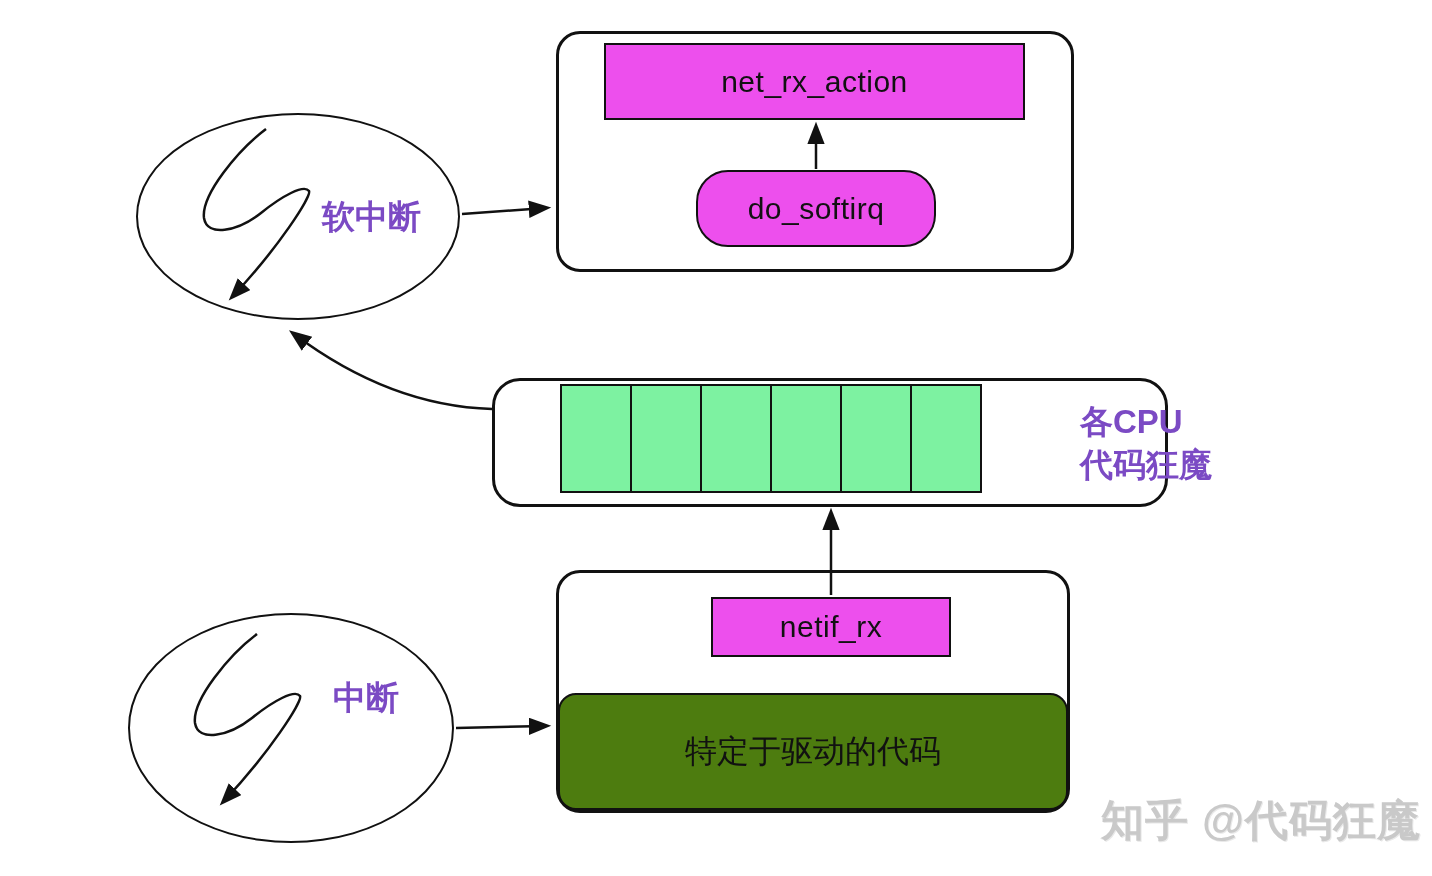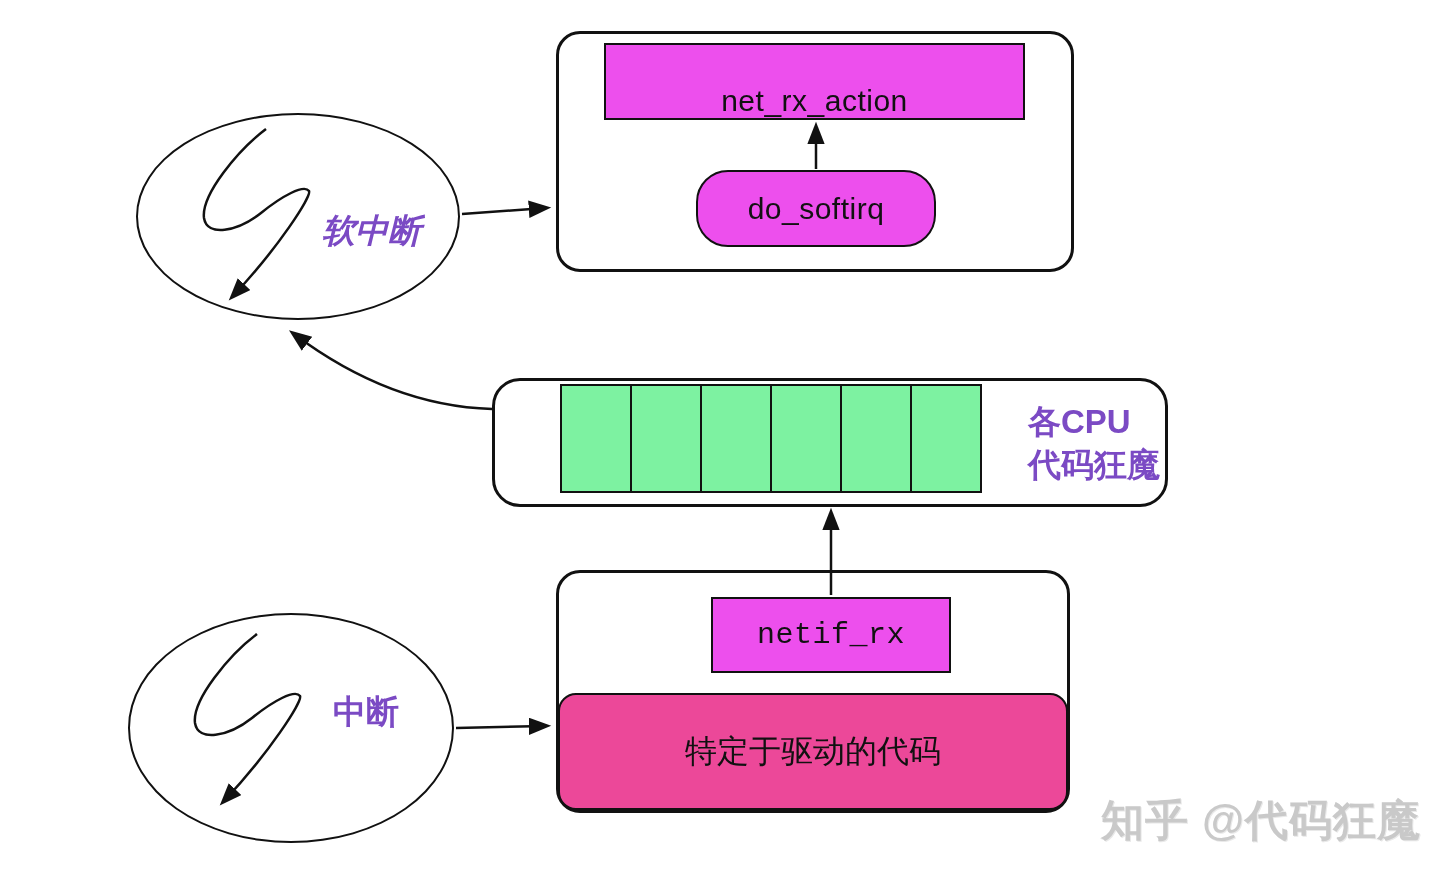--- a/index.html
+++ b/index.html
@@ -57,21 +57,21 @@
     width:72px;height:109px;
     background:var(--green);
     border:2px solid var(--ink);
     box-sizing:border-box;
     margin-left:-2px;
   }
   .cell:first-child{margin-left:0;}
   .driver-box{
     border:2.5px solid var(--ink);
     border-radius:18px;
-    background:#ec4899;
+    background:#4d7c0f;
     box-sizing:border-box;
     display:flex;flex-direction:column;align-items:center;justify-content:center;
     text-align:center;
   }
   .driver-line1{font-size:32px;font-weight:500;line-height:41px;}
   .driver-line2{font-size:32px;line-height:41px;}
   .watermark{
     color:var(--wm);
     font-size:43px;
     font-weight:700;
@@ -84,54 +84,54 @@
     position:absolute;left:0;top:0;
     pointer-events:none;
   }
 </style>
 </head>
 <body>
 
 <div class="canvas">
 
   <div class="abs container" style="left:556px;top:31px;width:518px;height:241px;"></div>
-  <div class="abs fnbox" style="left:604px;top:43px;width:421px;height:77px;align-items:flex-end;">
+  <div class="abs fnbox" style="left:604px;top:43px;width:421px;height:77px;">
     <span>net_rx_action</span>
   </div>
   <div class="abs fnbox" style="left:696px;top:170px;width:240px;height:77px;border-radius:32px;">
     <span>do_softirq</span>
   </div>
 
   <div class="abs container" style="left:492px;top:378px;width:676px;height:129px;border-radius:28px;"></div>
   <div class="abs cells" style="left:560px;top:384px;">
       <div class="cell"></div>
       <div class="cell"></div>
       <div class="cell"></div>
       <div class="cell"></div>
       <div class="cell"></div>
       <div class="cell"></div>
     </div>
-  <div class="abs purple-label" style="left:1028px;top:400px;">
+  <div class="abs purple-label" style="left:1080px;top:400px;">
     <div>各CPU</div>
     <div>代码狂魔</div>
   </div>
 
   <div class="abs container" style="left:556px;top:570px;width:514px;height:243px;"></div>
-  <div class="abs fnbox" style="left:711px;top:597px;width:240px;height:76px;font-family:Liberation Mono, monospace;">
+  <div class="abs fnbox" style="left:711px;top:597px;width:240px;height:60px;">
     <span>netif_rx</span>
   </div>
   <div class="abs driver-box" style="left:558px;top:693px;width:510px;height:117px;">
     <div class="driver-line1">特定于驱动的代码</div>
   </div>
 
   <div class="abs ellipse" style="left:136px;top:113px;width:324px;height:207px;"></div>
-  <span class="abs purple-label" style="left:322px;top:209px;font-style:italic;">软中断</span>
+  <span class="abs purple-label" style="left:322px;top:195px;">软中断</span>
 
   <div class="abs ellipse" style="left:128px;top:613px;width:326px;height:230px;"></div>
-  <span class="abs purple-label" style="left:333px;top:690px;">中断</span>
+  <span class="abs purple-label" style="left:333px;top:676px;">中断</span>
 
   <div class="abs watermark" style="left:1083px;top:792px;">知乎 @代码狂魔</div>
 
   <svg class="overlay" width="1432" height="876" viewBox="0 0 1432 876">
     <defs>
       <marker id="ah" markerWidth="10" markerHeight="8" refX="6.5" refY="3.5" orient="auto" markerUnits="strokeWidth">
         <path d="M0,0 L9,3.5 L0,7 Z" fill="#111111"></path>
       </marker>
     </defs>
     <g stroke="#111111" stroke-width="2.5" fill="none">

